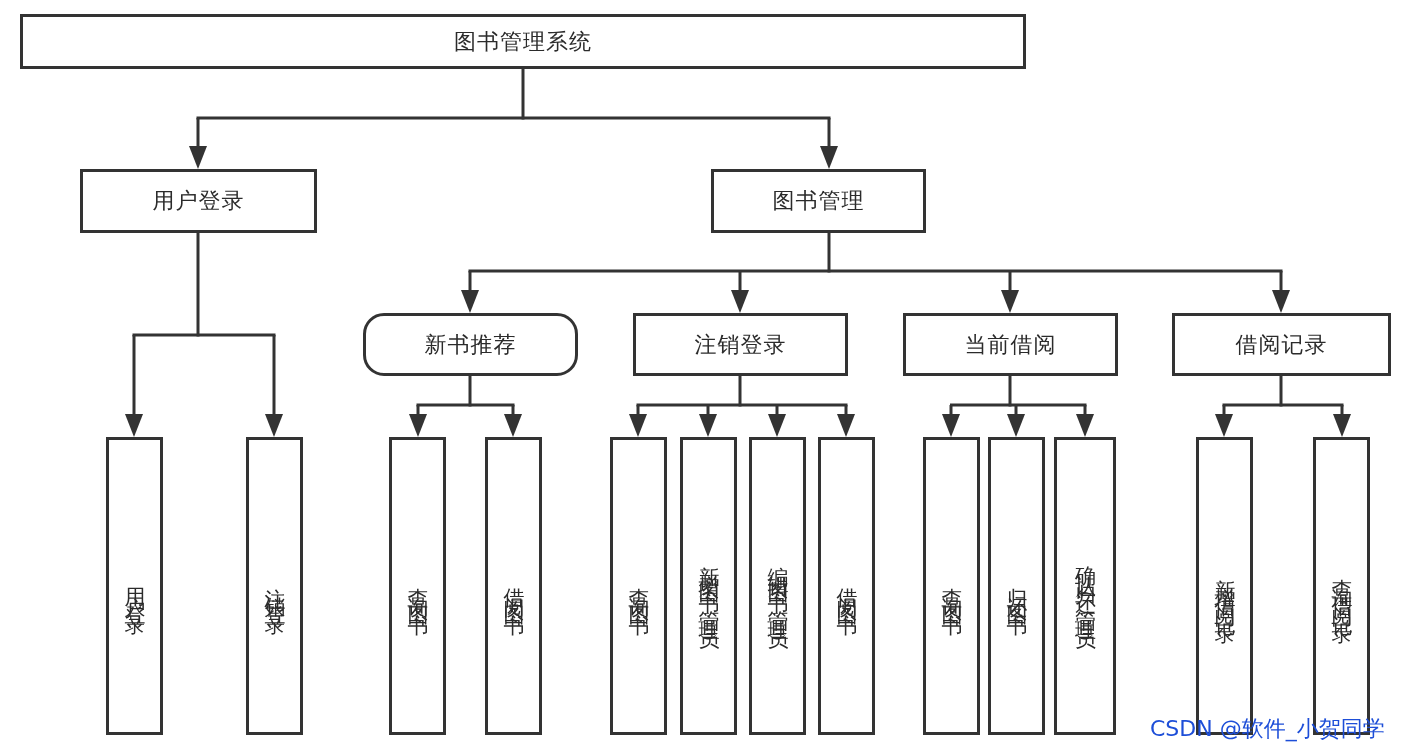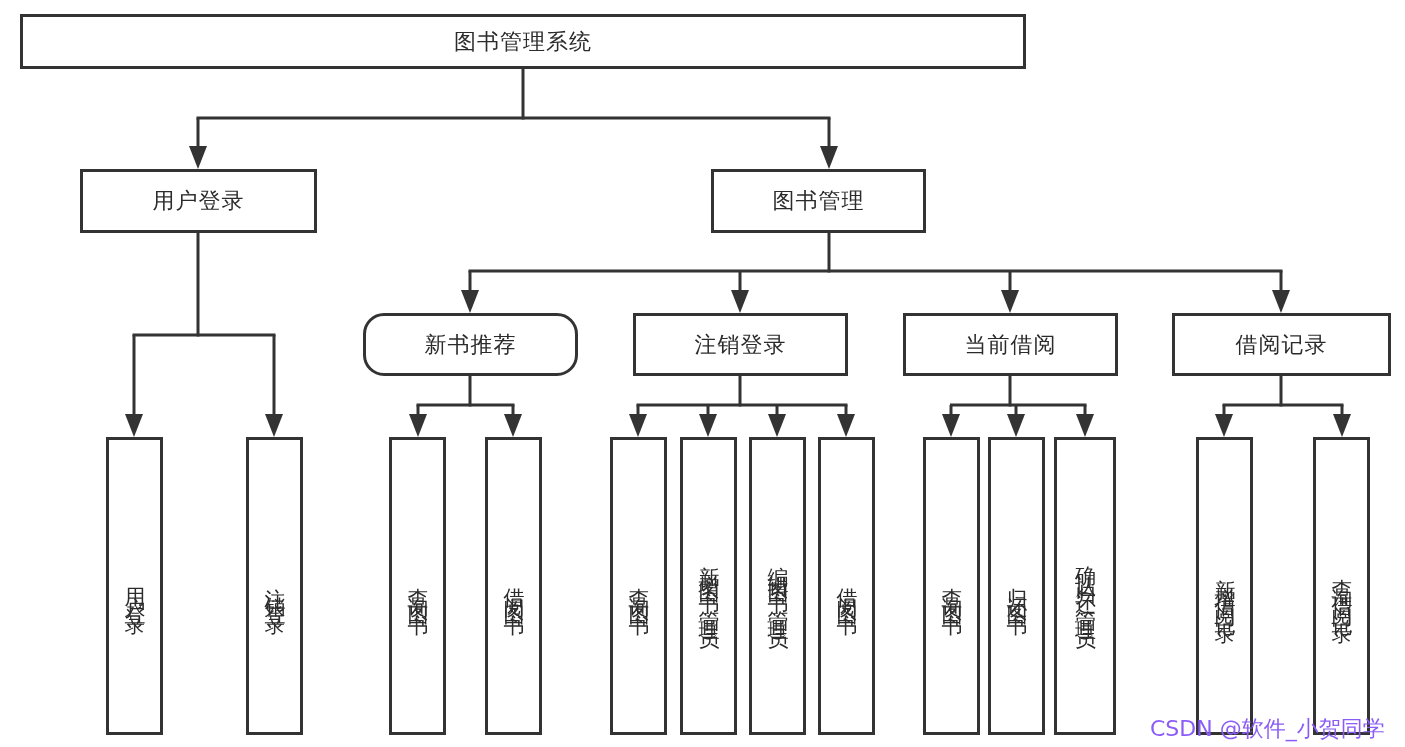--- a/index.html
+++ b/index.html
@@ -57,21 +57,21 @@
   .l-cbr     { left: 988px; }
   .l-cbc     { left: 1054px; width: 62px; }
   .l-bra     { left: 1196px; }
   .l-brq     { left: 1313px; }
   #watermark {
     position: absolute;
     left: 1150px;
     top: 714px;
     width: 252px;
     font-size: 22px;
-    color: #8b5cf6;
+    color: #1d4ed8;
     white-space: nowrap;
     z-index: 5;
   }
 </style>
 </head>
 <body>
 
 <div id="canvas">
 
   <svg id="wires" viewBox="0 0 1405 747" xmlns="http://www.w3.org/2000/svg">

